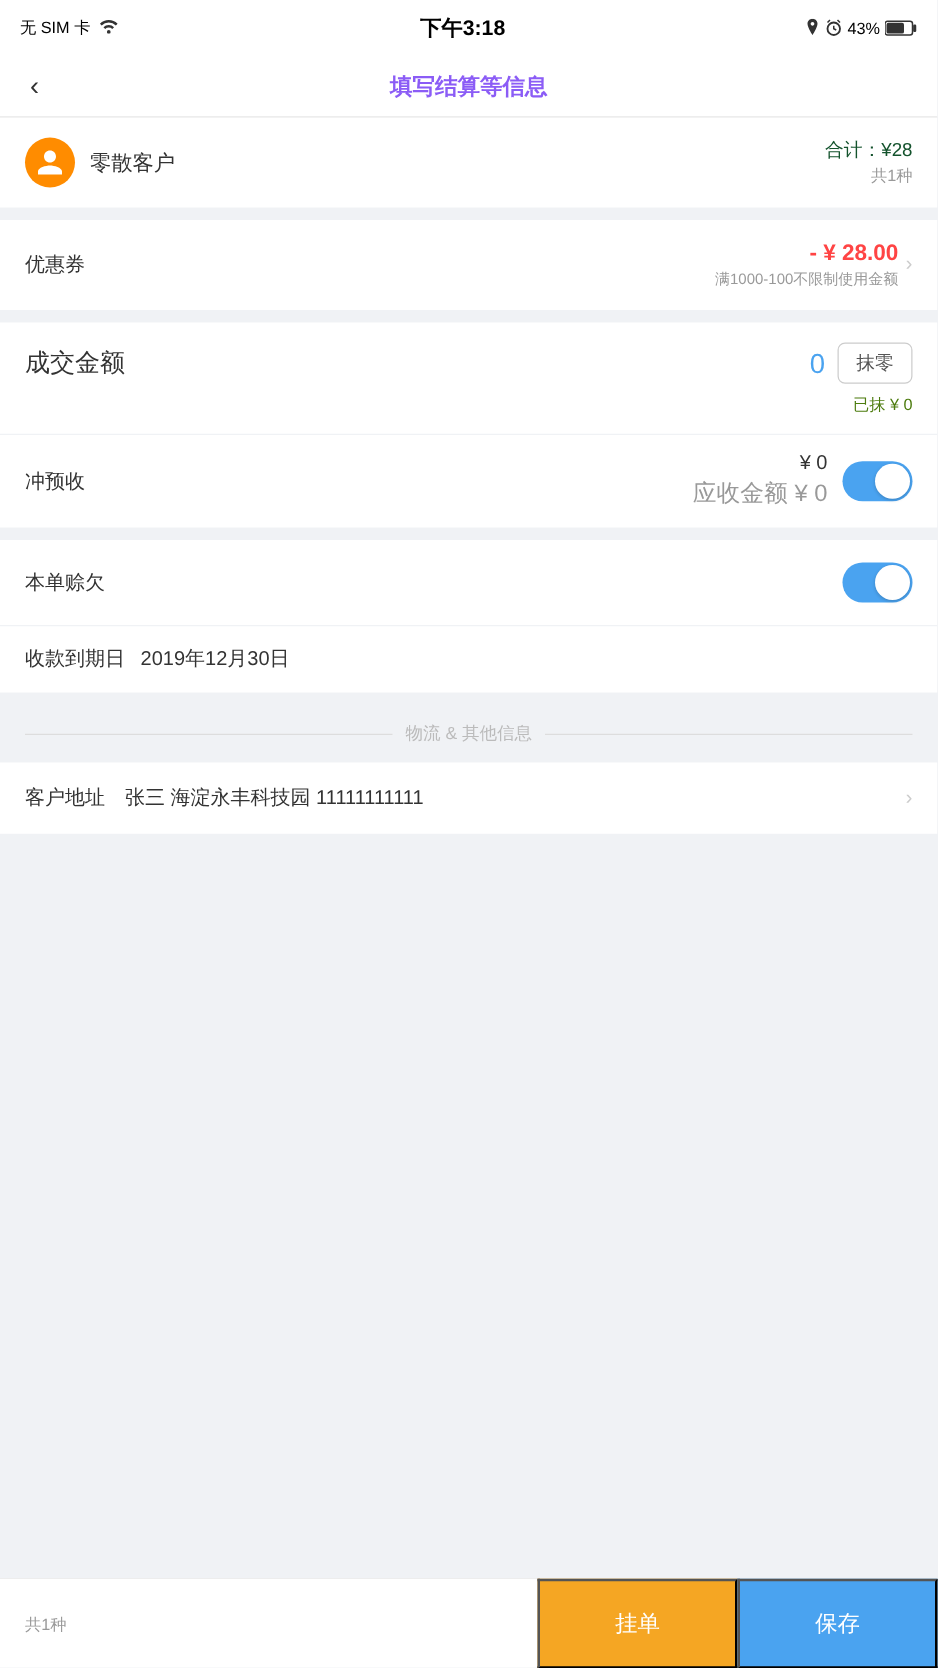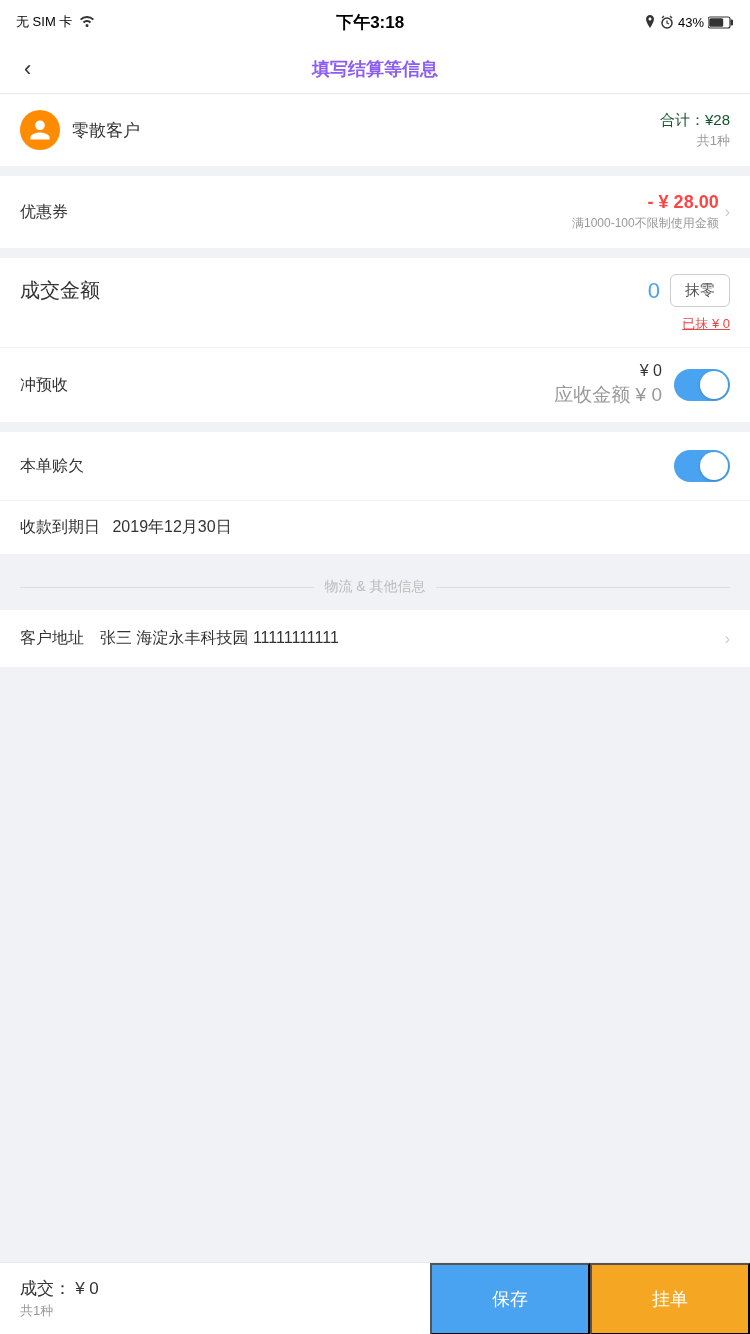--- a/index.html
+++ b/index.html
@@ -118,24 +118,23 @@
       border: 1px solid #ccc;
       background: #fff;
       border-radius: 6px;
       padding: 6px 14px;
       font-size: 15px;
       color: #555;
       cursor: pointer;
     }
     .deal-sub {
       font-size: 13px;
-      color: #ef4444;
+      color: #4d7c0f;
       text-align: right;
       padding: 0 20px 14px 20px;
-      text-decoration: underline;
     }
 
     
     .prepay-row {
       display: flex;
       align-items: center;
       justify-content: space-between;
       padding: 14px 20px;
       border-top: 1px solid #f0f2f5;
     }
@@ -359,21 +358,17 @@
       <div class="address-label">客户地址</div>
       <div class="address-value">张三 海淀永丰科技园 11111111111</div>
       <span class="address-chevron">›</span>
     </div>
   </div>
 
 </div>
 
 <div class="bottom-bar">
   <div class="bottom-info">
-    <div class="bottom-deal">
-      <span>成交：</span>
-      <span>¥ 0</span>
-    </div>
     <div class="bottom-count">共1种</div>
   </div>
+  <button class="bottom-btn btn-hold">挂单</button>
   <button class="bottom-btn btn-save">保存</button>
-  <button class="bottom-btn btn-hold">挂单</button>
 </div>
 
 </body></html>

